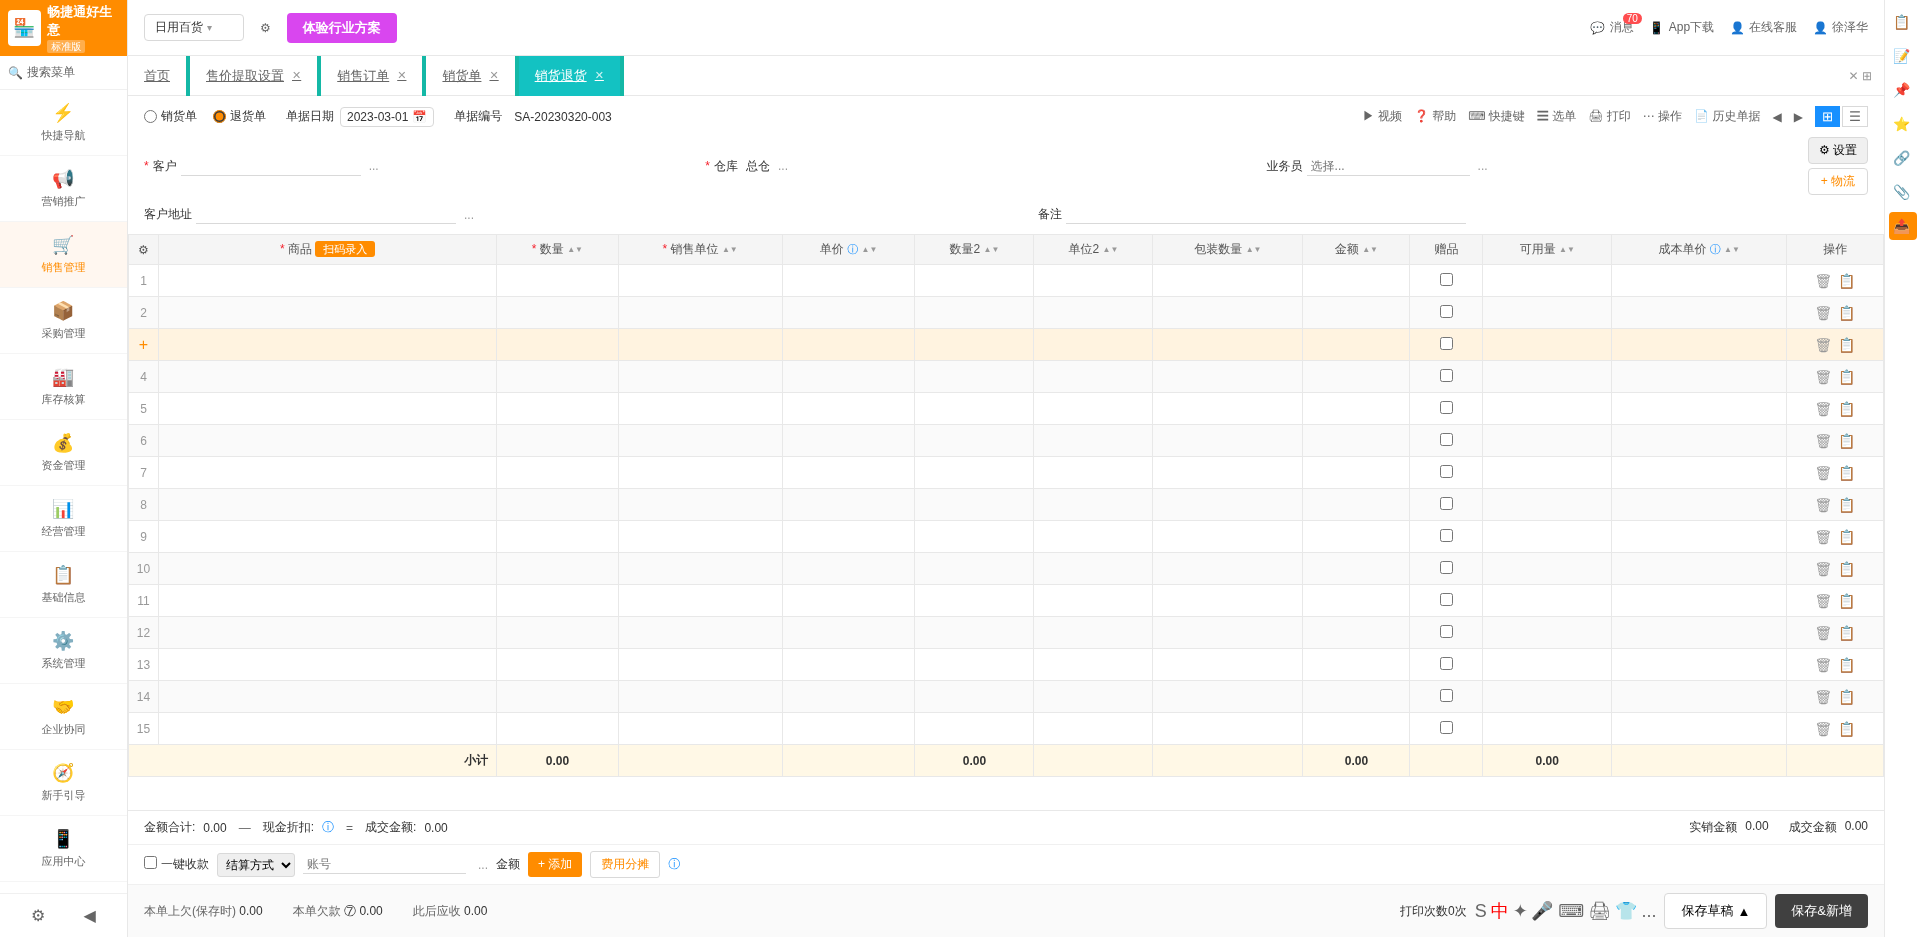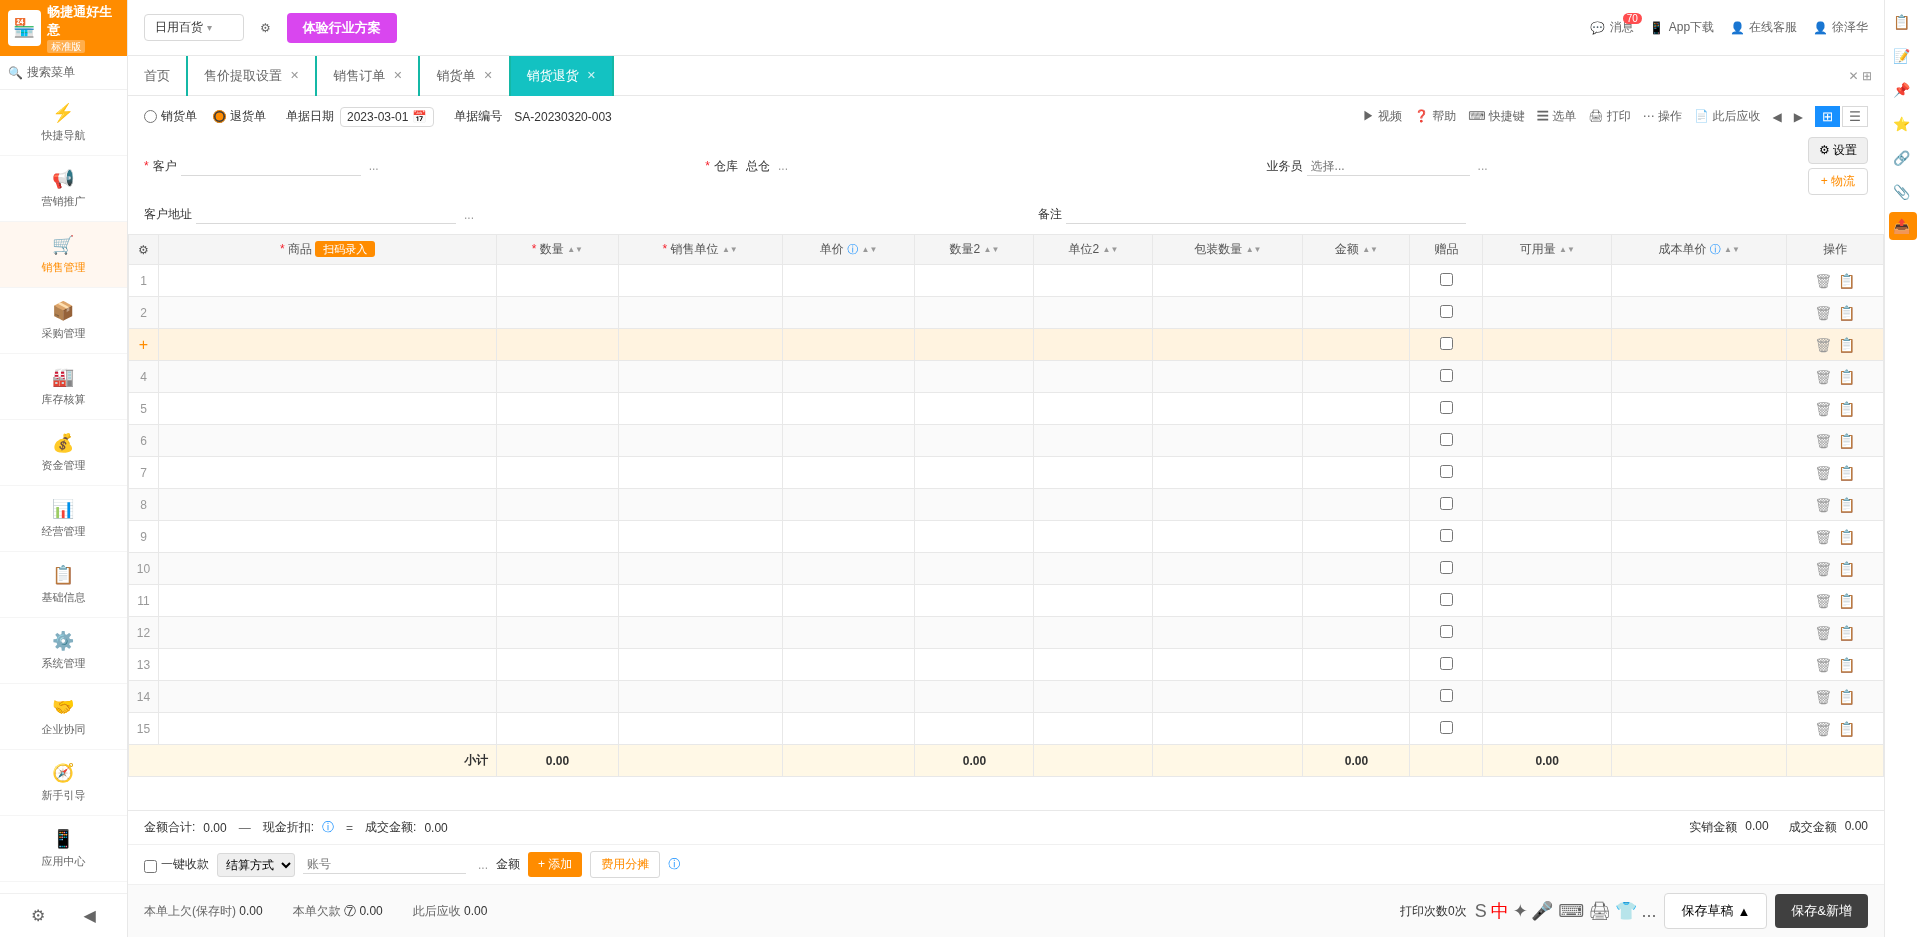--- a/index.html
+++ b/index.html
@@ -24,21 +24,21 @@
     .dropdown-selector .arrow { color: #999; font-size: 10px; }
     .settings-btn { padding: 4px 8px; cursor: pointer; color: #666; }
     .trial-btn { background: #d946ef; color: #fff; border: none; padding: 6px 16px; border-radius: 4px; cursor: pointer; font-size: 13px; font-weight: bold; }
     .topbar-right { margin-left: auto; display: flex; align-items: center; gap: 16px; font-size: 12px; color: #666; }
     .topbar-right .msg { position: relative; cursor: pointer; }
     .badge { position: absolute; top: -6px; right: -8px; background: #ff4d4f; color: #fff; border-radius: 8px; font-size: 10px; padding: 0 4px; min-width: 16px; text-align: center; }
     .topbar-right .item { display: flex; align-items: center; gap: 4px; cursor: pointer; }
 
     
     .tabs { height: 40px; background: #fff; display: flex; align-items: center; border-bottom: 1px solid #e8e8e8; padding: 0 0; }
-    .tab { padding: 0 16px; height: 40px; display: flex; align-items: center; gap: 6px; cursor: pointer; color: #666; font-size: 13px; border-right: 2px solid #14b8a6; white-space: nowrap; }
+    .tab { padding: 0 16px; height: 40px; display: flex; align-items: center; gap: 6px; cursor: pointer; color: #666; font-size: 13px; border-right: 4px solid #14b8a6; white-space: nowrap; text-decoration: underline; }
     .tab.active { color: #fff; background: #13c2c2; }
     .tab .close { color: #999; font-size: 11px; margin-left: 2px; }
     .tab.active .close { color: rgba(255,255,255,0.8); }
     .tab-close-all { margin-left: auto; padding: 0 12px; color: #999; cursor: pointer; }
     .radio-group { display: flex; gap: 16px; }
     .radio-item { display: flex; align-items: center; gap: 4px; cursor: pointer; }
     .radio-item input[type=radio] { accent-color: #ff8c00; }
     .form-field { display: flex; align-items: center; gap: 6px; }
     .form-field .date-btn { padding: 2px 6px; border: 1px solid #d9d9d9; border-radius: 4px; cursor: pointer; display: flex; align-items: center; gap: 4px; }
     .field-dots { color: #999; cursor: pointer; margin-left: 4px; }
@@ -61,21 +61,21 @@
     .action-icons { display: flex; align-items: center; justify-content: center; gap: 6px; }
     .action-icon { cursor: pointer; color: #999; font-size: 14px; }
     .subtotal-row td { background: #fff8e6; font-weight: bold; color: #333; }
 
     
     .footer { background: #fff; border-top: 1px solid #e8e8e8; }
     .footer-top { padding: 8px 16px; display: flex; align-items: center; gap: 8px; font-size: 12px; border-bottom: 1px solid #f0f0f0; }
     .footer-top .minus { color: #666; margin: 0 4px; }
     .footer-top .equals { color: #666; margin: 0 4px; }
     .footer-middle { padding: 6px 16px; display: flex; align-items: center; gap: 8px; border-bottom: 1px solid #f0f0f0; }
-    .footer-middle .checkbox-item { display: flex; align-items: flex-end; gap: 4px; cursor: pointer; }
+    .footer-middle .checkbox-item { display: flex; align-items: flex-start; gap: 4px; cursor: pointer; }
     .add-btn { background: #ff8c00; color: #fff; border: none; padding: 4px 10px; border-radius: 3px; cursor: pointer; font-size: 12px; }
     .fenpai-btn { background: #fff; border: 1px solid #d9d9d9; padding: 4px 10px; border-radius: 3px; cursor: pointer; font-size: 12px; color: #ff8c00; }
     .footer-bottom { padding: 8px 16px; display: flex; align-items: center; gap: 30px; font-size: 12px; background: #fafafa; }
     .footer-stat { color: #666; }
     .footer-stat span { color: #333; }
 
     
     .save-draft-btn { background: #fff; border: 1px solid #d9d9d9; padding: 8px 16px; border-radius: 4px; cursor: pointer; font-size: 13px; display: flex; align-items: center; gap: 4px; }
     .save-new-btn { background: #404040; color: #fff; border: none; padding: 8px 16px; border-radius: 4px; cursor: pointer; font-size: 13px; }
 
@@ -259,21 +259,21 @@
           <span>单据编号</span>
           <span style="margin-left:6px;">SA-20230320-003</span>
         </div>
         <div style="margin-left:auto;display:flex;align-items:center;gap:12px;font-size:12px;color:#666;">
           <span style="cursor:pointer;display:flex;align-items:center;gap:2px;">▶ 视频</span>
           <span style="cursor:pointer;">❓ 帮助</span>
           <span style="cursor:pointer;">⌨ 快捷键</span>
           <span style="cursor:pointer;">☰ 选单</span>
           <span style="cursor:pointer;">🖨 打印</span>
           <span style="cursor:pointer;">⋯ 操作</span>
-          <span style="cursor:pointer;">📄 此后应收</span>
+          <span style="cursor:pointer;">📄 历史单据</span>
           <span style="cursor:pointer;">◀</span>
           <span style="cursor:pointer;">▶</span>
           <div class="view-toggles">
             <button class="view-toggle active">⊞</button>
             <button class="view-toggle">☰</button>
           </div>
         </div>
       </div>
 
       <div class="form-line">

